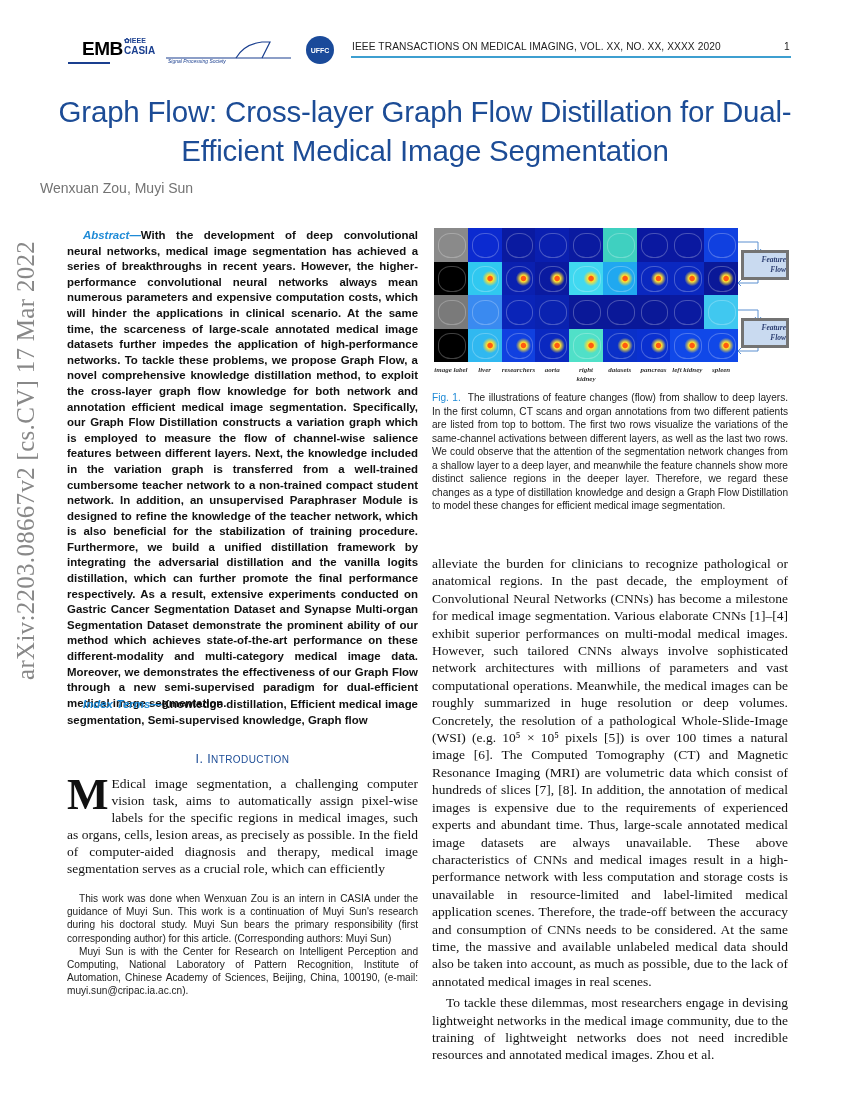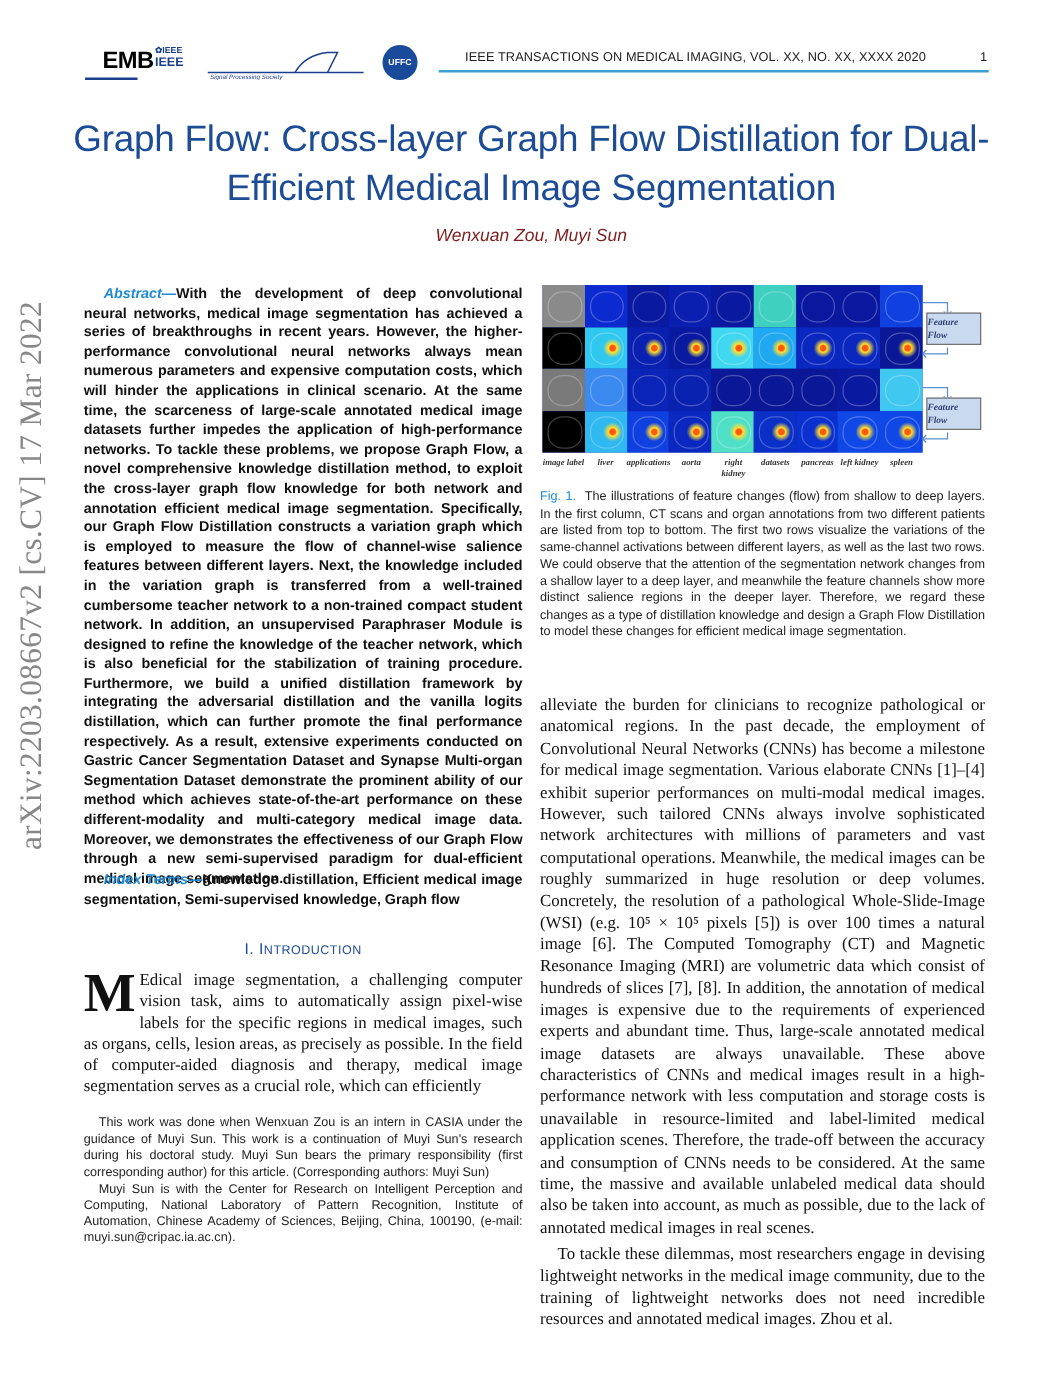--- a/index.html
+++ b/index.html
@@ -5,60 +5,60 @@
   html, body { margin:0; padding:0; background:#fff; }
   body { width:850px; height:1100px; position:relative; overflow:hidden; font-family:"Liberation Sans", sans-serif; color:#111; }
   .abs { position:absolute; }
   
   .logos { left:66px; top:34px; height:34px; width:270px; }
   .logo-emb { left:0; top:4px; font:bold 19px "Liberation Sans", sans-serif; color:#000000; letter-spacing:-0.5px;margin-left:16px; }
   .logo-emb-line { left:2px; top:28px; width:42px; height:1.5px; background:#1a3f8f; }
   .logo-npss { left:58px; top:2px; font:bold 10px "Liberation Sans", sans-serif; color:#1a3f8f; line-height:10px; }
   .logo-sps { left:100px; top:6px; width:125px; height:24px; }
   .logo-uffc { left:240px; top:2px; width:28px; height:28px; border-radius:50%; background:#1a4a9a; color:#fff; font:bold 7px "Liberation Sans", sans-serif; display:flex; align-items:center; justify-content:center; }
-  .runhead { left:352px; top:41px; font-size:10.2px; color:#222; letter-spacing:0.1px;margin-left:20px; }
+  .runhead { left:352px; top:41px; font-size:10.2px; color:#222; letter-spacing:0.1px; }
   .pagenum { left:784px; top:41px; font-size:10.2px; color:#222; }
   .headrule { left:351px; top:56px; width:440px; height:2px; background:#3d9fd0; }
   
   .title { left:40px; top:92px; width:770px; text-align:center; font-size:29.5px; line-height:39px; color:#1c4c96; letter-spacing:-0.2px; }
-  .authors { left:40px; top:180px; width:770px; text-align:center; font-size:14px; color:#7f1d1d;font-style:italic; }
+  .authors { left:40px; top:180px; width:770px; font-size:14px; color:#737373; }
   
   .arxiv { left:8px; top:290px; width:40px; height:390px; }
   .arxiv span { position:absolute; left:0; top:0; transform-origin:0 0; transform:translate(4px, 390px) rotate(-90deg); white-space:nowrap; font-family:"Liberation Serif", serif; font-size:25px; color:#888; letter-spacing:0.3px; }
   
   .col-left { left:67px; width:351px; }
   .abstract { top:228px; font:bold 11.45px/15.6px "Liberation Sans", sans-serif; text-align:justify; text-indent:16px; color:#111; }
   .abstract .lbl, .index .lbl { color:#1e8ad6; font-style:italic; }
   .index { top:697px; font:bold 11.45px/15.6px "Liberation Sans", sans-serif; text-align:justify; text-indent:16px; }
   .sec-head { left:67px; top:752px; width:351px; text-align:center; font-size:12.5px; color:#1c4c96; letter-spacing:0.4px; }
   .sec-head .sc { font-size:10px; }
   .intro { left:67px; top:775px; width:351px; font:13.5px/17.1px "Liberation Serif", serif; text-align:justify; }
   .dropcap { float:left; font:bold 44px/34px "Liberation Serif", serif; margin:3px 3px 0 0; }
   .footnote { left:67px; top:892px; width:351px; font:10.1px/13.2px "Liberation Sans", sans-serif; color:#222; text-align:justify; }
   .footnote p { margin:0; text-indent:12px; }
   
   .fig { left:434px; top:228px; width:304px; height:134px; display:grid; grid-template-columns:repeat(9,1fr); grid-template-rows:repeat(4,1fr); background:#0a1fa8; }
   .cell { position:relative; overflow:hidden; }
   .cell::after { content:""; position:absolute; left:12%; top:14%; width:76%; height:70%; border-radius:45%; border:1.5px solid rgba(255,255,255,0.25); }
-  .flowbox { width:42px; height:24px; background:#c9daf0; border:1px solid #737373; font:italic bold 7.5px/10px "Liberation Serif", serif; color:#2c3e70; text-align:left; display:flex; align-items:center; justify-content:center; }
+  .flowbox { width:42px; height:24px; background:#c9daf0; border:3px solid #737373; font:italic bold 7.5px/10px "Liberation Serif", serif; color:#2c3e70; text-align:right; display:flex; align-items:center; justify-content:center; }
   .figlabels { left:434px; top:366px; width:304px; display:grid; grid-template-columns:repeat(9,1fr); font:italic bold 7px/9px "Liberation Serif", serif; color:#333; text-align:center; }
   .caption { left:432px; top:391px; width:356px; font:10.1px/13.5px "Liberation Sans", sans-serif; text-align:justify; color:#222; }
   .caption .lbl { color:#1e8ad6; }
   .col-right { left:432px; width:356px; font:13.5px/17.4px "Liberation Serif", serif; text-align:justify; }
   .col-right p { margin:0; }
 </style>
 </head>
 <body>
 
 <div class="abs logos">
   <div class="abs logo-emb">EMB</div>
   <div class="abs logo-emb-line"></div>
   <div class="abs logo-npss">
     <div style="font-size:7px;">✿IEEE</div>
-    <div>IEEE</div>
+    <div>CASIA</div>
   </div>
   <svg class="abs logo-sps" viewBox="0 0 125 24">
     <line x1="0" y1="18" x2="125" y2="18" stroke="#1a3f8f" stroke-width="1.2"></line>
     <path d="M70 18 Q78 4 96 2 L104 2 L96 18" fill="none" stroke="#1a3f8f" stroke-width="1.2"></path>
     <text x="2" y="23" font-size="5" font-style="italic" fill="#1a3f8f" font-family="Liberation Sans, sans-serif">Signal Processing Society</text>
   </svg>
   <div class="abs logo-uffc">UFFC</div>
 </div>
 <div class="abs runhead">IEEE TRANSACTIONS ON MEDICAL IMAGING, VOL. XX, NO. XX, XXXX 2020</div>
 <div class="abs pagenum">1</div>
@@ -134,21 +134,21 @@
   <path d="M0 82 H20 V92" fill="none" stroke="#5b8fd0" stroke-width="1"></path>
   <path d="M17 89 L20 93 L23 89" fill="none" stroke="#5b8fd0" stroke-width="1"></path>
   <path d="M20 118 V123 H0" fill="none" stroke="#5b8fd0" stroke-width="1"></path>
   <path d="M3 120 L0 123 L3 126" fill="none" stroke="#5b8fd0" stroke-width="1"></path>
 </svg>
 <div class="abs flowbox" style="left:741px;top:250px;">Feature Flow</div>
 <div class="abs flowbox" style="left:741px;top:318px;">Feature Flow</div>
 <div class="abs figlabels">
   <div>image label</div>
   <div>liver</div>
-  <div>applications</div>
+  <div>researchers</div>
   <div>aorta</div>
   <div>right kidney</div>
   <div>datasets</div>
   <div>pancreas</div>
   <div>left kidney</div>
   <div>spleen</div>
 </div>
 <div class="abs caption">
   <span class="lbl">Fig. 1.</span>&nbsp;&nbsp;<span>The illustrations of feature changes (flow) from shallow to deep layers. In the first column, CT scans and organ annotations from two different patients are listed from top to bottom. The first two rows visualize the variations of the same-channel activations between different layers, as well as the last two rows. We could observe that the attention of the segmentation network changes from a shallow layer to a deep layer, and meanwhile the feature channels show more distinct salience regions in the deeper layer. Therefore, we regard these changes as a type of distillation knowledge and design a Graph Flow Distillation to model these changes for efficient medical image segmentation.</span>
 </div>

